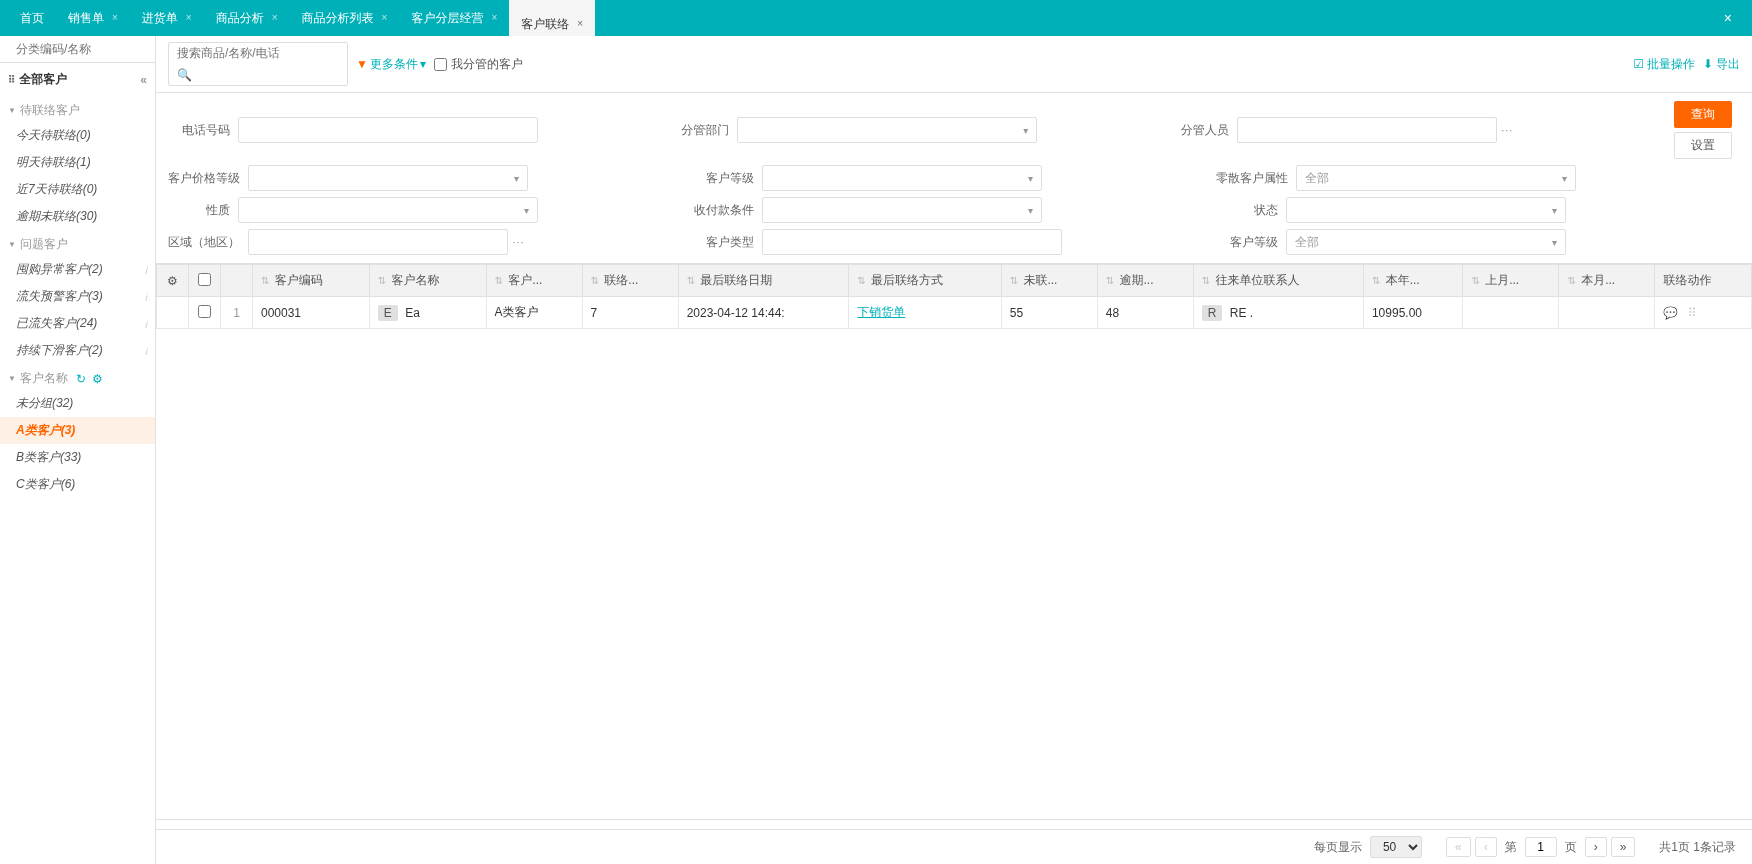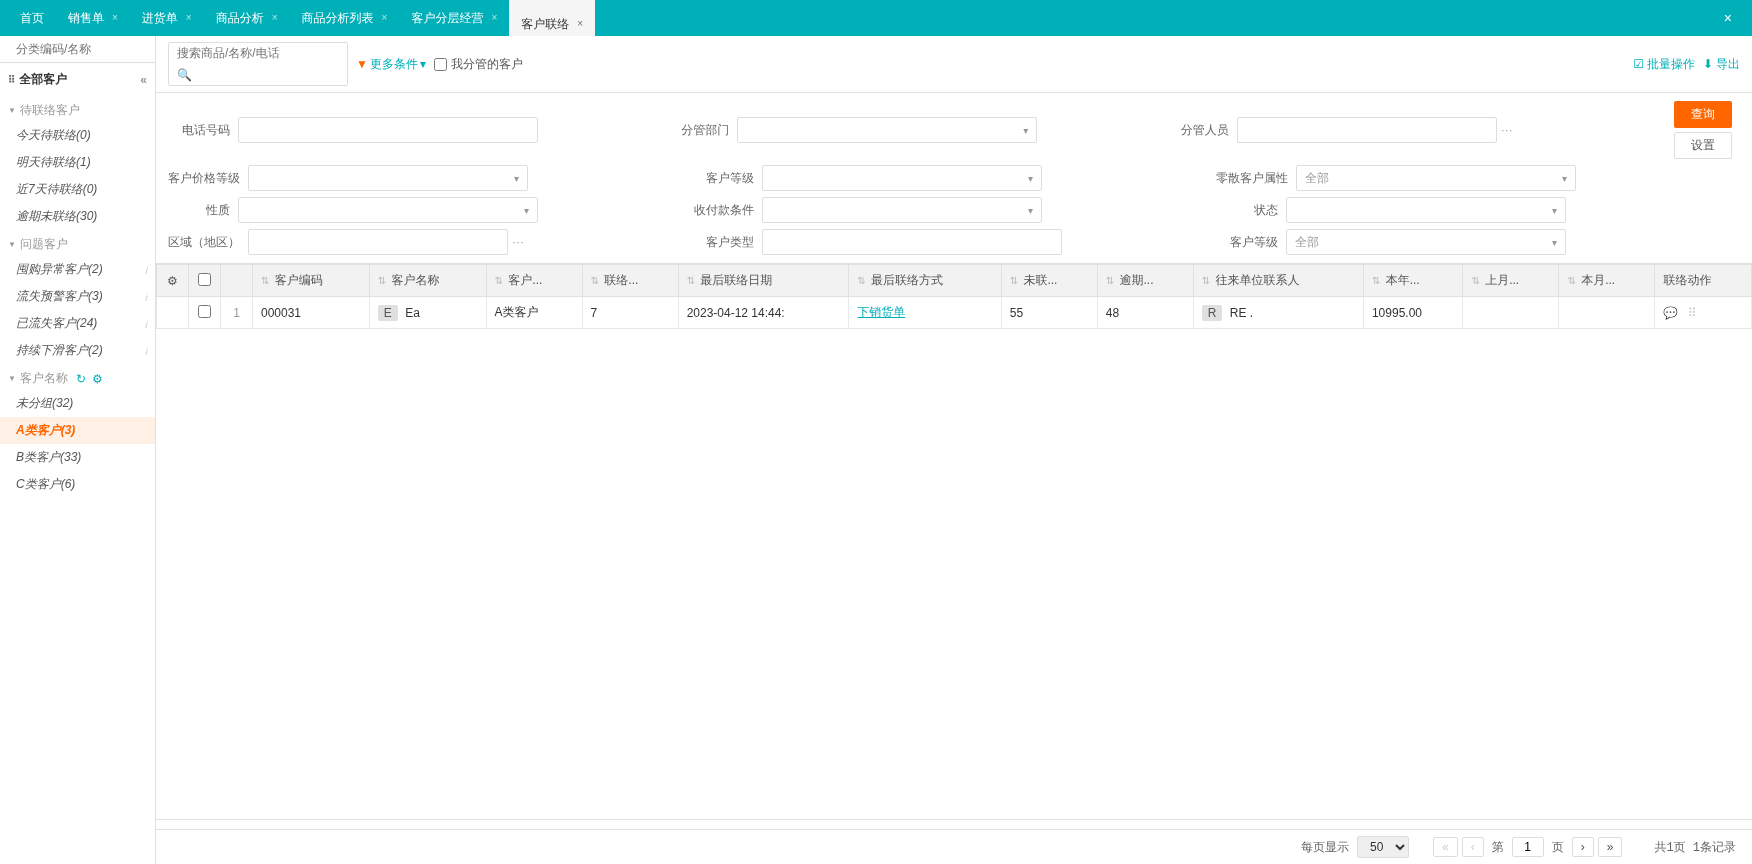--- a/index.html
+++ b/index.html
@@ -148,21 +148,21 @@
     .page-size-select {
       border: 1px solid #ddd; border-radius: 2px; padding: 2px 8px;
       font-size: 12px; cursor: pointer; color: #333;
     }
     .page-nav { display: flex; align-items: center; gap: 4px; margin-left: 16px; }
     .page-nav button {
       border: 1px solid #ddd; background: white; padding: 2px 8px;
       cursor: pointer; border-radius: 2px; color: #555;
     }
     .page-nav button:disabled { color: #ccc; cursor: default; }
-    .total-info { color: #666; margin-left: 24px; font-family: Liberation Mono, monospace; }
+    .total-info { color: #666; margin-left: 16px; }
 
     
     .scrollbar-area {
       background: white; border-top: 1px solid #e0e0e0;
       padding: 4px 0; overflow-x: auto;
     }
     .scrollbar-inner { width: 1400px; height: 1px; }
 
     .sidebar-item-inner { display: flex; align-items: center; gap: 0; width: 100%; }
     .sidebar-item-text { flex: 1; }

